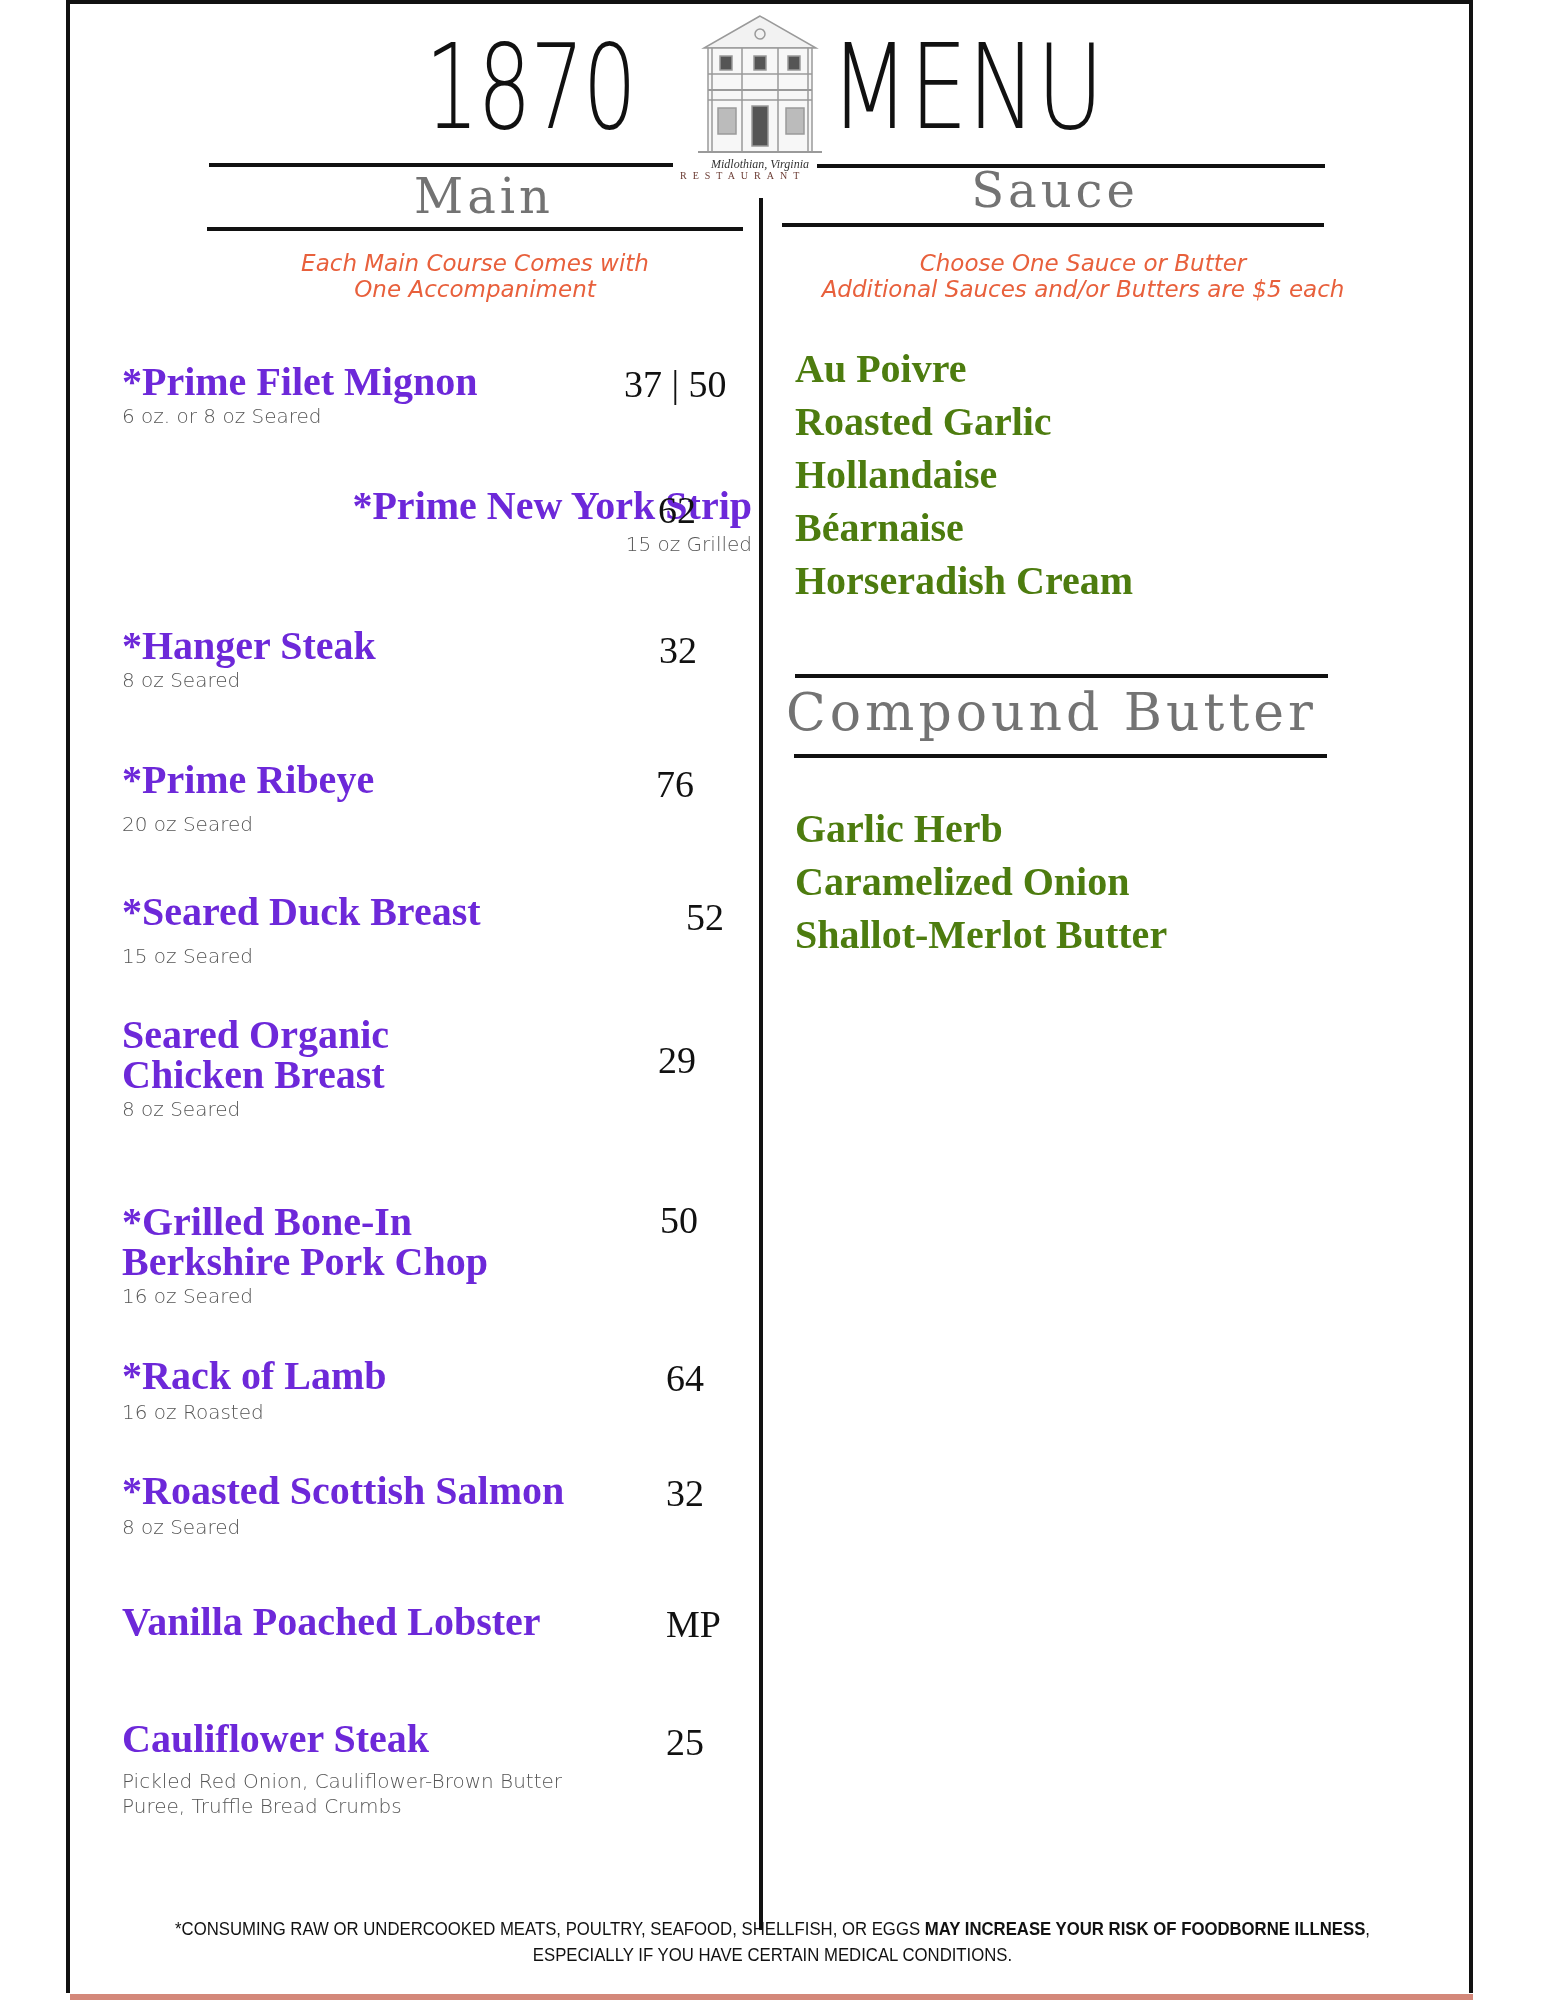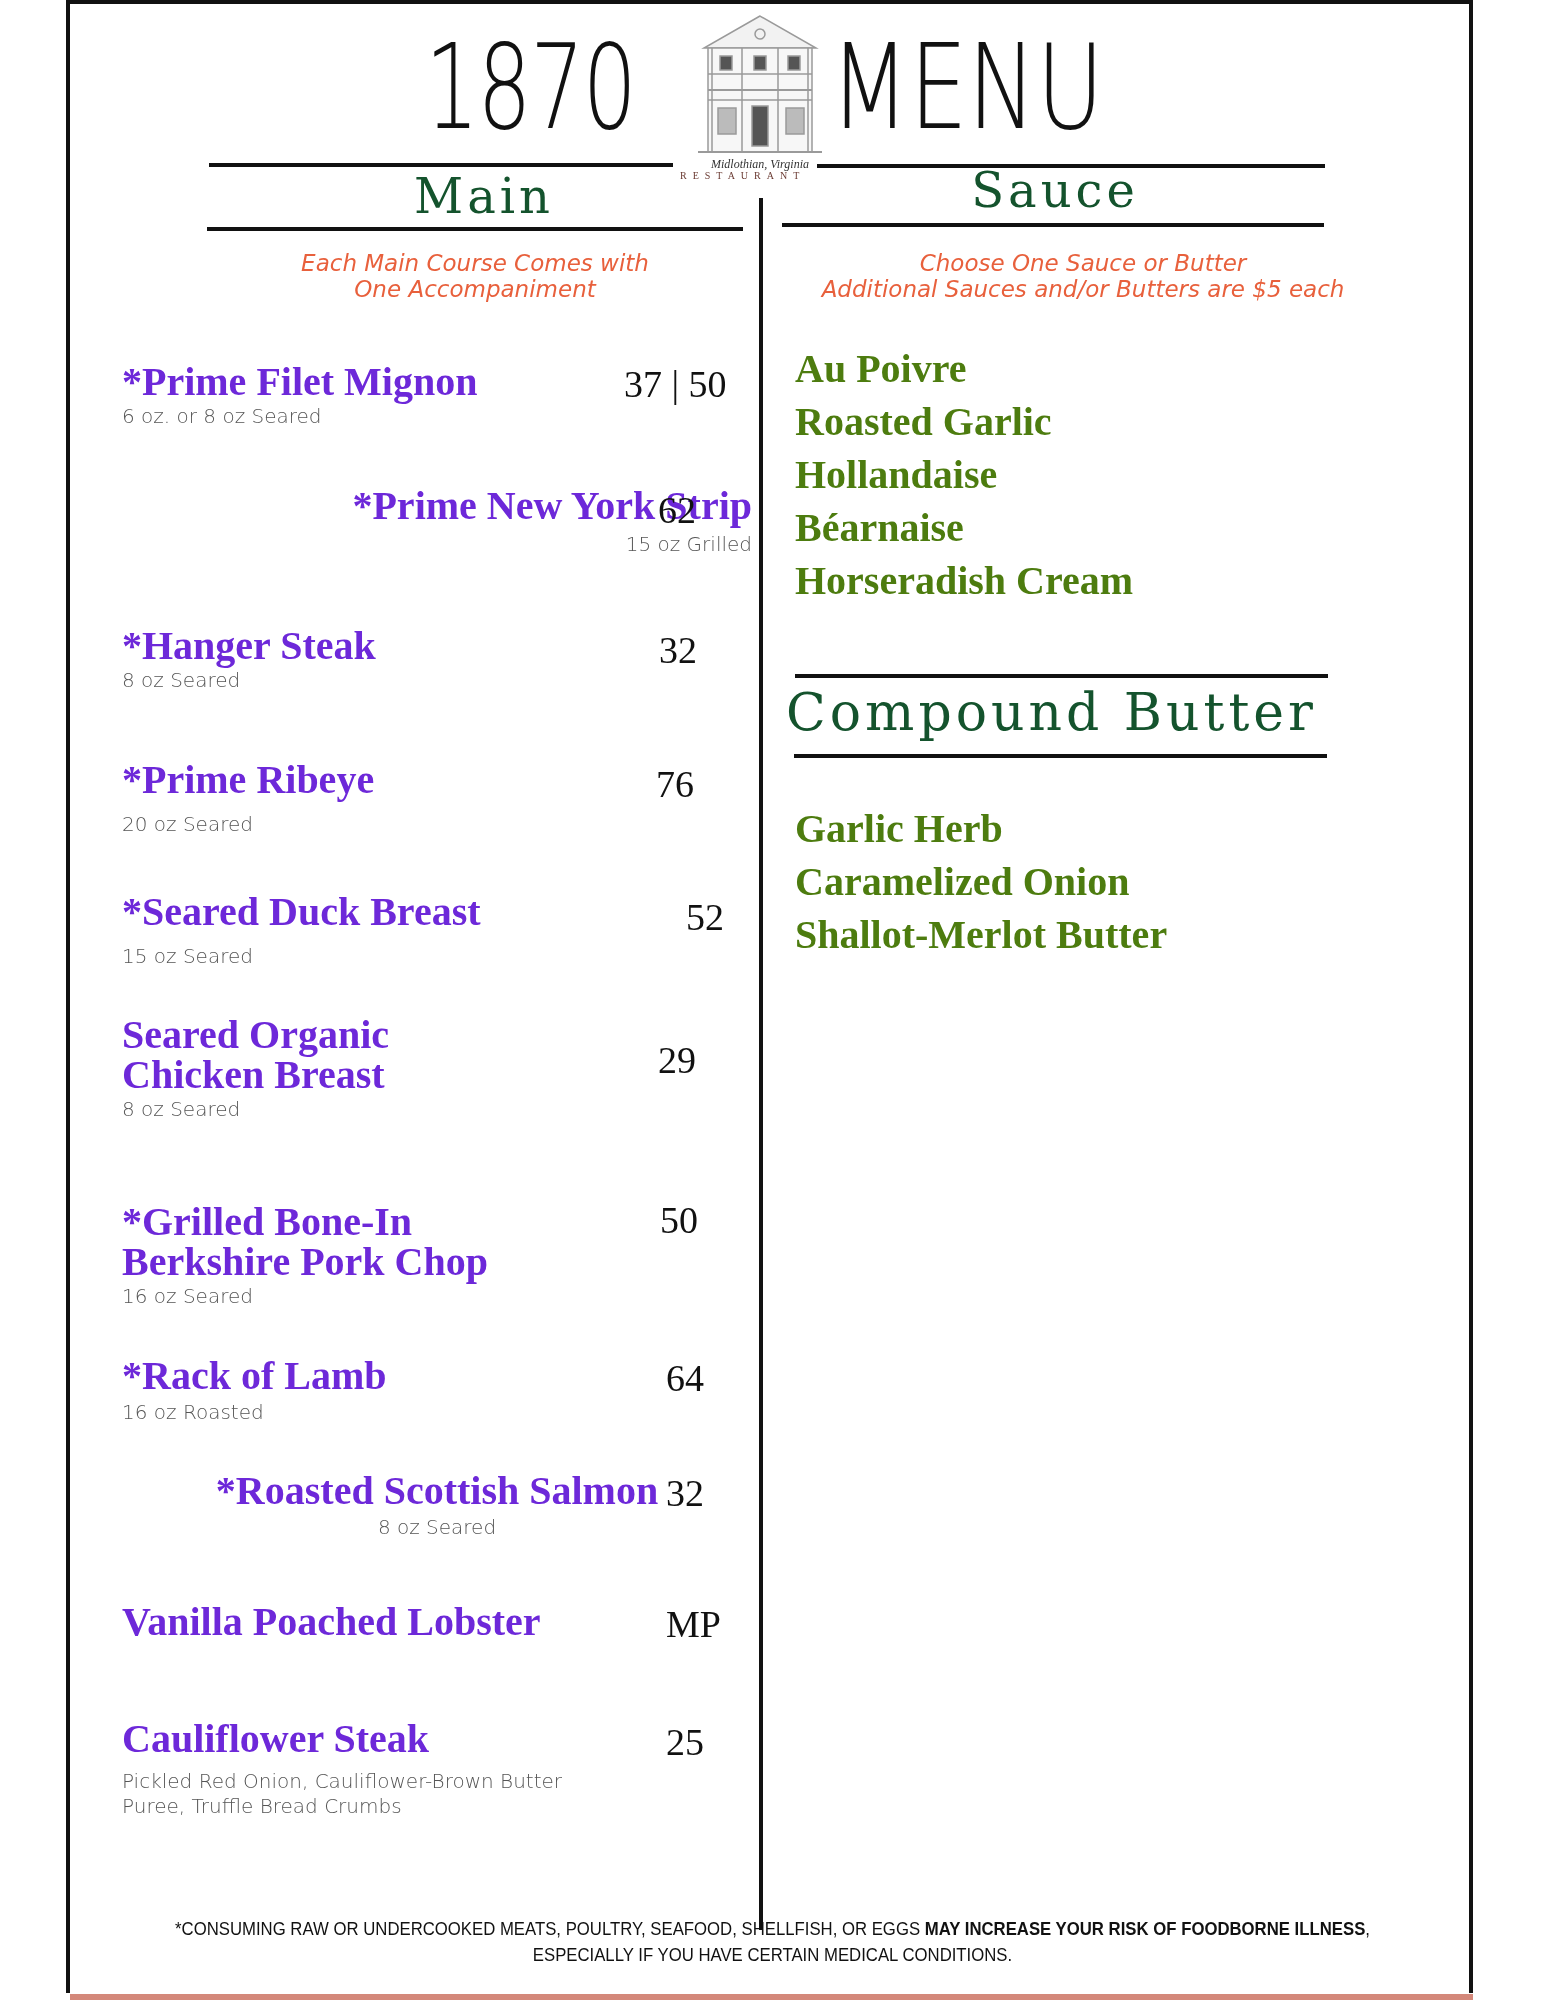--- a/index.html
+++ b/index.html
@@ -11,21 +11,21 @@
   
   .title-left { position: absolute; left: 425px; top: 28px; font-family: "DejaVu Sans", sans-serif; font-weight: 200; font-size: 118px; letter-spacing: -2px; line-height: 1; transform: scaleX(0.72); transform-origin: left top; color: #111; }
   .title-right { position: absolute; left: 830px; top: 28px; font-family: "DejaVu Sans", sans-serif; font-weight: 200; font-size: 118px; line-height: 1; transform: scaleX(0.78); transform-origin: left top; color: #111; }
 
   .logo { position: absolute; left: 690px; top: 12px; width: 140px; height: 170px; }
   .logo-script { position: absolute; left: 690px; top: 157px; width: 140px; text-align: center; font-family: "Liberation Serif", serif; font-style: italic; font-size: 12px; color: #333; }
   .logo-word { position: absolute; left: 680px; top: 170px; width: 160px; font-family: "Liberation Serif", serif; font-size: 10px; letter-spacing: 6px; color: #6b3b33; }
 
   .rule { position: absolute; height: 4px; background: #111; }
 
-  .section-title { position: absolute; font-family: "DejaVu Serif", serif; font-weight: normal; font-size: 48px; letter-spacing: 4px; line-height: 1; color: #14532d; text-align: center; }
+  .section-title { position: absolute; font-family: "DejaVu Serif", serif; font-weight: normal; font-size: 48px; letter-spacing: 4px; line-height: 1; color: #737373; text-align: center; }
 
   .note { position: absolute; font-family: "DejaVu Sans", sans-serif; font-style: italic; font-weight: 300; font-size: 23px; line-height: 26px; color: #E8603C; text-align: center; }
 
   .divider { position: absolute; left: 759px; top: 198px; width: 4px; height: 1732px; background: #111; }
 
   
   .item { position: absolute; left: 122px; width: 630px; }
   .item-name { font-family: "Liberation Serif", serif; font-weight: bold; font-size: 40px; line-height: 40px; color: #6d28d9; }
   .item-desc { font-family: "DejaVu Sans", sans-serif; font-weight: 300; font-size: 20px; line-height: 25px; color: #555; margin-top: 6px; }
   .item-price { position: absolute; font-family: Liberation Serif, serif; font-weight: 300; font-size: 38px; line-height: 40px; color: #111; }
@@ -133,21 +133,21 @@
   <div class="item-desc" style="margin-top:2px;">16 oz Seared</div>
 </div>
 <div class="item-price" style="left:660px; top:1200px;">50</div>
 
 <div class="item" style="top:1356px;">
   <div class="item-name">*Rack of Lamb</div>
   <div class="item-desc" style="margin-top:4px;">16 oz Roasted</div>
 </div>
 <div class="item-price" style="left:666px; top:1358px;">64</div>
 
-<div class="item" style="top:1471px;text-align:center;">
+<div class="item" style="top:1471px;">
   <div class="item-name">*Roasted Scottish Salmon</div>
   <div class="item-desc" style="margin-top:4px;">8 oz Seared</div>
 </div>
 <div class="item-price" style="left:666px; top:1473px;">32</div>
 
 <div class="item" style="top:1602px;">
   <div class="item-name">Vanilla Poached Lobster</div>
 </div>
 <div class="item-price" style="left:666px; top:1604px;">MP</div>
 

